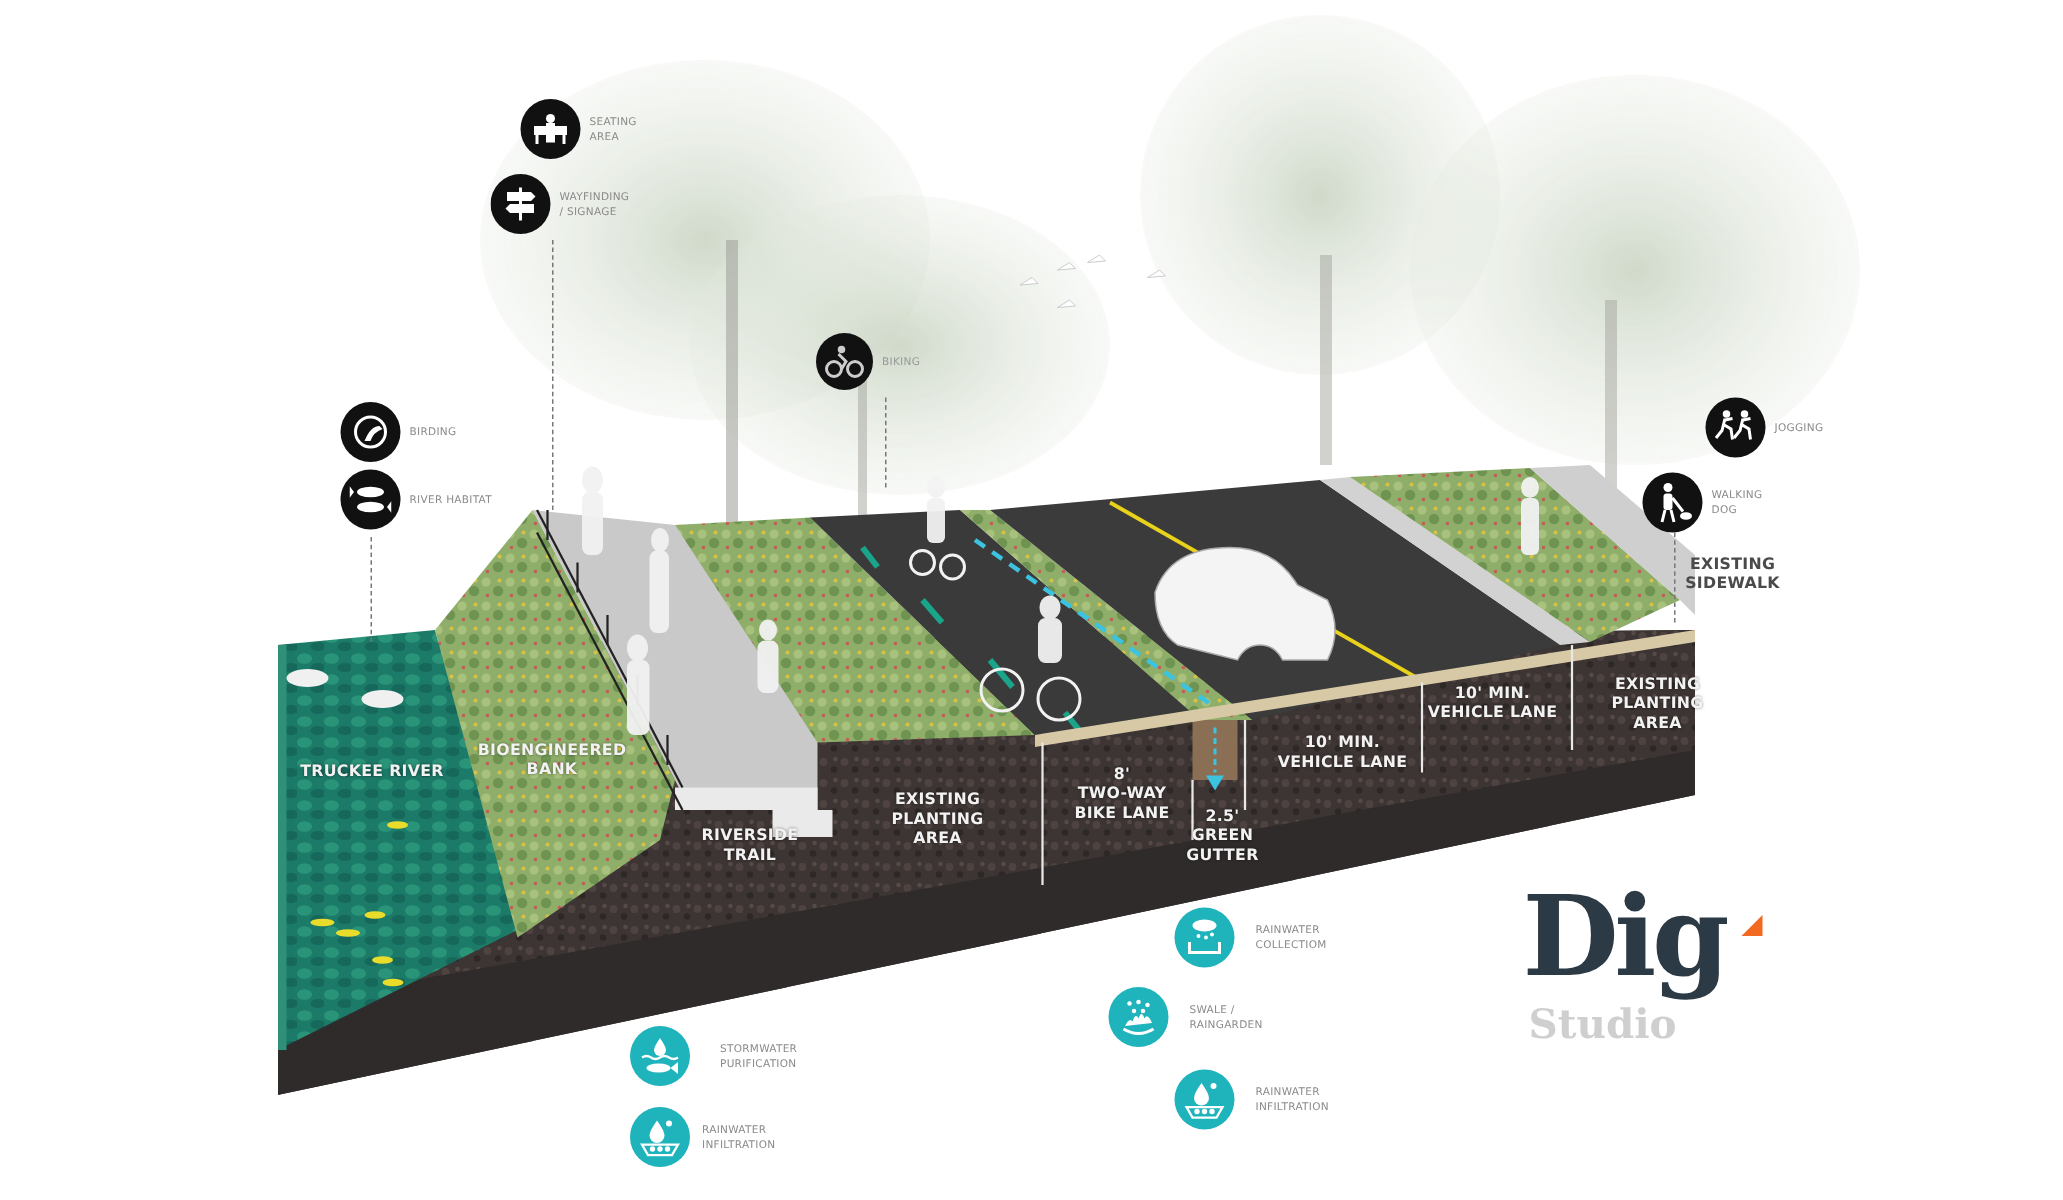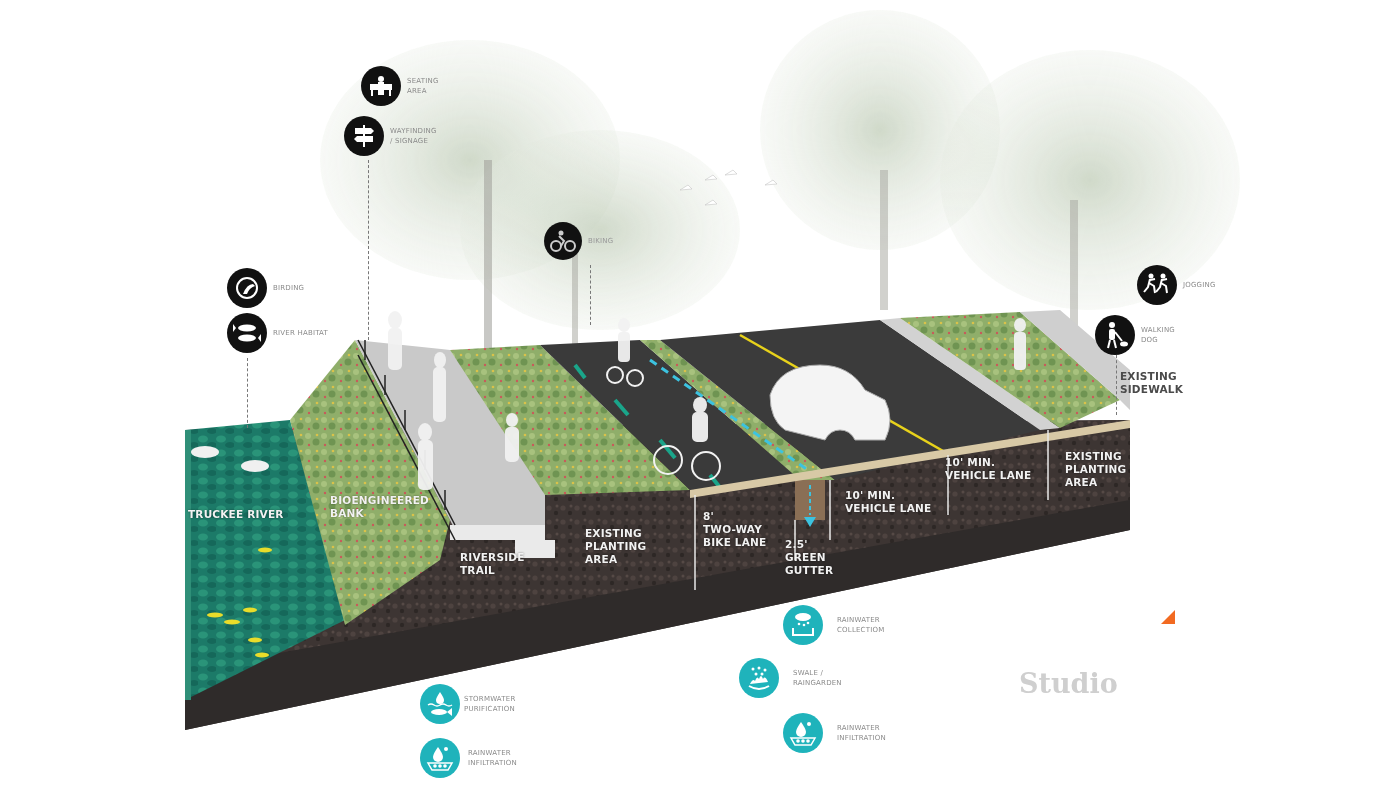--- a/index.html
+++ b/index.html
@@ -1,18 +1,18 @@
 <!DOCTYPE html>
 <html><head>
 <meta charset="utf-8">
 <style>
   html,body{margin:0;padding:0;background:#ffffff;}
   body{width:1375px;height:800px;position:relative;overflow:hidden;font-family:"DejaVu Sans Condensed","DejaVu Sans",sans-serif;}
   #scene{position:absolute;left:0;top:0;width:1375px;height:800px;}
-  .label{position:absolute;font-family:"DejaVu Sans",sans-serif;font-weight:bold;color:#f2f2f2;font-size:10.5px;line-height:13px;letter-spacing:0.2px;text-transform:uppercase;white-space:pre-line;text-shadow:0 0 2px rgba(0,0,0,0.5);}
+  .label{position:absolute;font-family:"DejaVu Sans",sans-serif;font-weight:bold;color:#f2f2f2;text-align:center;font-size:10.5px;line-height:13px;letter-spacing:0.2px;text-transform:uppercase;white-space:pre-line;text-shadow:0 0 2px rgba(0,0,0,0.5);}
   .label.dark{color:#4a4a4a;text-shadow:none;}
   .icon-row{position:absolute;display:flex;align-items:center;gap:6px;}
   .icon-circle{width:40px;height:40px;border-radius:50%;display:flex;align-items:center;justify-content:center;flex:none;}
   .icon-circle.black{background:#111;}
   .icon-circle.teal{background:#1fb3bb;}
   .icon-text{font-family:"DejaVu Sans",sans-serif;font-size:7px;line-height:10px;color:#8a8a8a;text-transform:uppercase;white-space:pre-line;letter-spacing:0.2px;}
   .icon-text.center{text-align:left;}
   .leader{position:absolute;border-left:1px dashed #777;width:0;}
   #logo{position:absolute;left:1015px;top:592px;width:160px;height:100px;}
   #logo .dig{position:absolute;left:0;top:-10px;font-family:"DejaVu Serif",serif;font-weight:bold;font-size:74px;color:#2c3a45;letter-spacing:-3px;}
@@ -172,21 +172,21 @@
         <circle cx="635" cy="378" r="8"></circle>
     </g>
   </svg>
 
   <div class="leader" style="left:368px;top:160px;height:180px"></div>
   <div class="leader" style="left:247px;top:358px;height:70px"></div>
   <div class="leader" style="left:590px;top:265px;height:60px"></div>
   <div class="leader" style="left:1116px;top:355px;height:60px"></div>
 
   <div class="label" style="left:188px;top:508px;width:120px">TRUCKEE RIVER</div>
-  <div class="label" style="left:330px;top:494px;width:100px">BIOENGINEERED
+  <div class="label" style="left:318px;top:494px;width:100px">BIOENGINEERED
 BANK</div>
   <div class="label" style="left:460px;top:551px;width:80px">RIVERSIDE
 TRAIL</div>
   <div class="label" style="left:585px;top:527px;width:80px">EXISTING
 PLANTING
 AREA</div>
   <div class="label" style="left:703px;top:510px;width:90px">8'
 TWO-WAY
 BIKE LANE</div>
   <div class="label" style="left:785px;top:538px;width:60px">2.5'
@@ -195,34 +195,34 @@
   <div class="label" style="left:845px;top:489px;width:100px">10' MIN.
 VEHICLE LANE</div>
   <div class="label" style="left:945px;top:456px;width:100px">10' MIN.
 VEHICLE LANE</div>
   <div class="label" style="left:1065px;top:450px;width:80px">EXISTING
 PLANTING
 AREA</div>
   <div class="label dark" style="left:1120px;top:370px;width:70px">EXISTING
 SIDEWALK</div>
 
-  <div class="icon-row" style="left:361px;top:66px">
+  <div class="icon-row" style="left:347px;top:66px">
     <div class="icon-circle black">
       <svg width="26" height="22" viewBox="0 0 26 22">
           <rect x="2" y="9" width="22" height="6" fill="#fff"></rect>
           <circle cx="13" cy="4" r="3" fill="#fff"></circle>
           <rect x="10" y="7" width="6" height="13" fill="#fff"></rect>
           <rect x="3" y="15" width="2" height="6" fill="#fff"></rect>
           <rect x="21" y="15" width="2" height="6" fill="#fff"></rect>
         </svg>
     </div>
     <div class="icon-text">SEATING
 AREA</div>
   </div>
-  <div class="icon-row" style="left:344px;top:116px">
+  <div class="icon-row" style="left:327px;top:116px">
     <div class="icon-circle black">
       <svg width="26" height="26" viewBox="0 0 26 26">
           <rect x="12" y="2" width="2" height="22" fill="#fff"></rect>
           <polygon points="4,5 20,5 23,8 20,11 4,11" fill="#fff"></polygon>
           <polygon points="22,13 6,13 3,16 6,19 22,19" fill="#fff"></polygon>
         </svg>
     </div>
     <div class="icon-text">WAYFINDING
 / SIGNAGE</div>
   </div>
@@ -274,21 +274,21 @@
           <circle cx="11" cy="4" r="3" fill="#fff"></circle>
           <rect x="8" y="8" width="6" height="11" rx="2" fill="#fff"></rect>
           <path d="M9 19 l-2 8 M13 19 l2 8 M14 11 l7 9" stroke="#fff" stroke-width="2"></path>
           <ellipse cx="23" cy="23" rx="4" ry="2.5" fill="#fff"></ellipse>
         </svg>
     </div>
     <div class="icon-text center">WALKING
 DOG</div>
   </div>
 
-  <div class="icon-row" style="left:420px;top:684px;gap:4px">
+  <div class="icon-row" style="left:420px;top:684px;gap:20px">
     <div class="icon-circle teal">
       <svg width="28" height="28" viewBox="0 0 28 28">
           <path d="M14 2 q-4 6 -4 8 a4 4 0 0 0 8 0 q0 -2 -4 -8z" fill="#fff"></path>
           <path d="M2 15 q3 -2 6 0 t6 0 t6 0 t6 0" stroke="#fff" stroke-width="1.5" fill="none"></path>
           <ellipse cx="13" cy="22" rx="8" ry="3" fill="#fff"></ellipse>
           <polygon points="21,22 26,18 26,26" fill="#fff"></polygon>
         </svg>
     </div>
     <div class="icon-text">STORMWATER
 PURIFICATION</div>
@@ -344,16 +344,17 @@
           <circle cx="9" cy="22" r="1.8" fill="#fff"></circle>
           <circle cx="14" cy="22" r="1.8" fill="#fff"></circle>
           <circle cx="19" cy="22" r="1.8" fill="#fff"></circle>
         </svg>
     </div>
     <div class="icon-text center">RAINWATER
 INFILTRATION</div>
   </div>
 
   <div id="logo">
+    <div class="dig">Dig</div>
     <div class="accent"></div>
     <div class="studio">Studio</div>
   </div>
 </div>
 
 </body></html>

